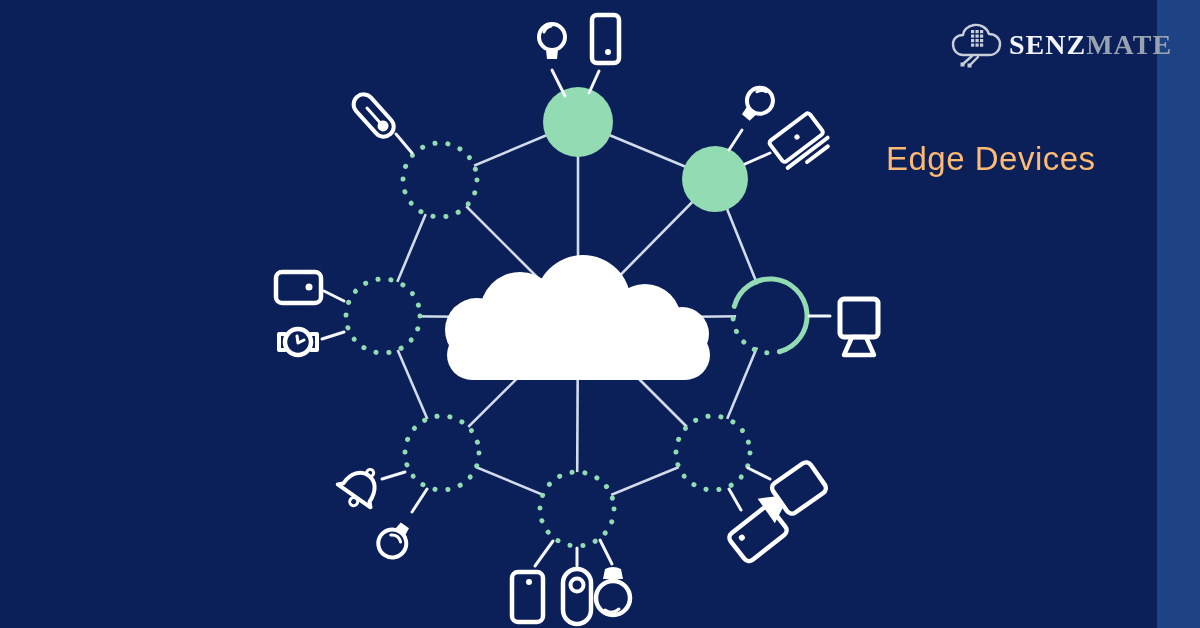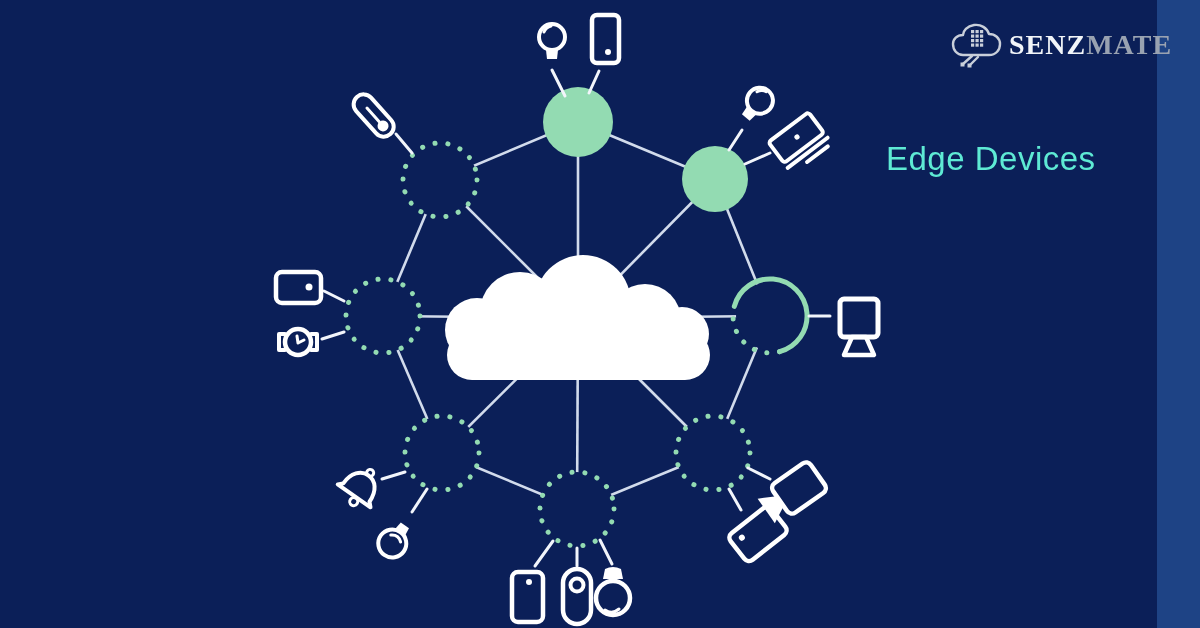--- a/index.html
+++ b/index.html
@@ -3,21 +3,21 @@
 <meta charset="utf-8">
 <style>
   html,body{margin:0;padding:0;background:#000;}
   .stage{
     position:relative;width:1200px;height:628px;overflow:hidden;
     background:var(--main,#0b1f58);
     font-family:"Liberation Sans",sans-serif;
   }
   .accent-band{position:absolute;top:0;right:0;width:43px;height:628px;background:var(--accent-band,#1e4385);}
   .diagram{position:absolute;left:0;top:0;}
-  .caption{position:absolute;left:886px;top:140px;font-size:33px;line-height:38px;color:#5eead4;letter-spacing:.5px;}
+  .caption{position:absolute;left:886px;top:140px;font-size:33px;line-height:38px;color:#fdba74;letter-spacing:.5px;}
   .logo{position:absolute;left:950px;top:20px;display:flex;align-items:center;gap:5px;}
   .logo-text{font-family:"Liberation Serif",serif;font-size:28px;font-weight:700;letter-spacing:1px;white-space:nowrap;}
   .logo-primary{color:#f2f5f9;}
   .logo-secondary{color:#99a2b1;}
   
   .net{stroke:var(--line,#dde6f4);stroke-width:2.6;opacity:.95;}
   .conn{stroke:#f2f5fb;stroke-width:3;stroke-linecap:round;}
   .node-solid{fill:var(--node-green,#93dbb2);}
   .node-mask{fill:var(--main,#0b1f58);}
   .node-dotted{fill:var(--main,#0b1f58);stroke:var(--node-green,#93dbb2);stroke-width:5;stroke-linecap:round;stroke-dasharray:0.1 12.9;}

